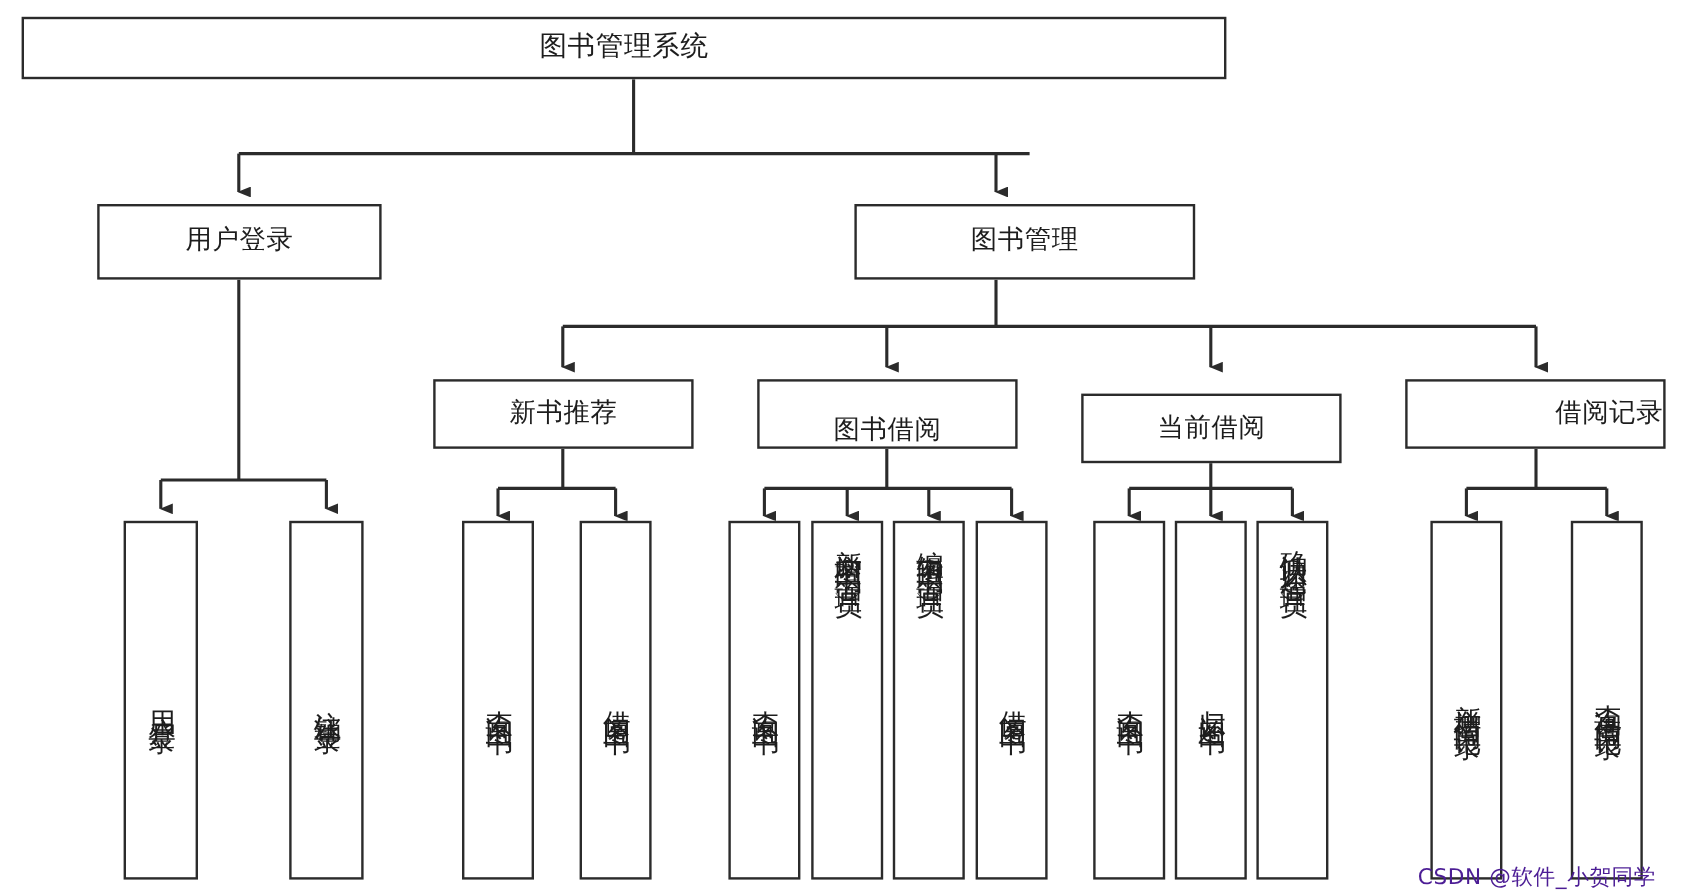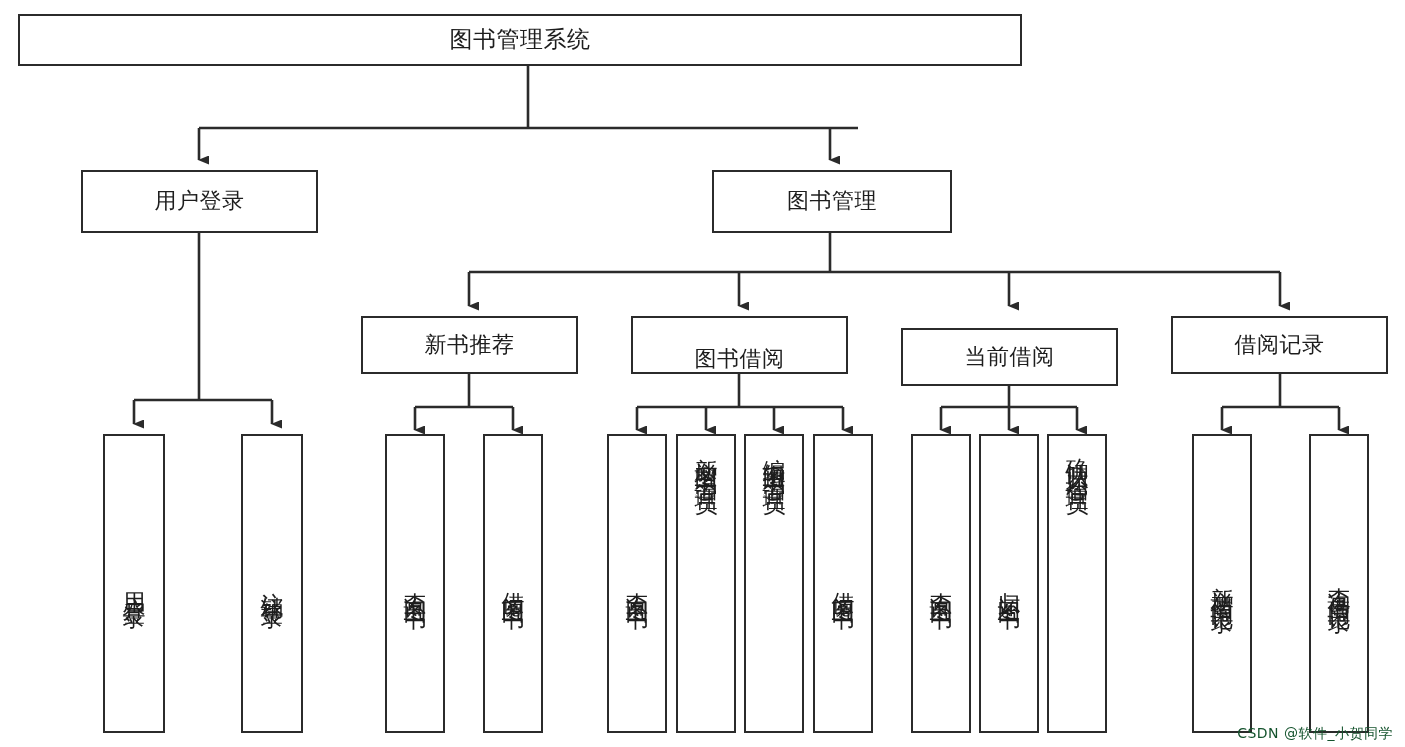--- a/index.html
+++ b/index.html
@@ -65,24 +65,24 @@
     letter-spacing: 5px;
     line-height: 1.0;
     white-space: nowrap;
   }
   .node.vert.centered {
     align-items: center;
     padding-top: 0;
   }
   #watermark {
     position: absolute;
-    right: 12px;
+    right: 25px;
     bottom: 4px;
-    font-size: 14px;
-    color: #14532d;
+    font-size: 18px;
+    color: #4c1d95;
     letter-spacing: 0.5px;
     z-index: 5;
     white-space: nowrap;
   }
 </style>
 </head>
 <body>
 
 <div id="diagram-root">
 
@@ -137,34 +137,34 @@
     </g>
   </svg>
 
   <div class="node horiz root" style="left:18px; top:14px; width:1004px; height:52px;">
     <span class="node-label">图书管理系统</span>
   </div>
 
   <div class="node horiz" style="left:81px; top:170px; width:237px; height:63px;">
     <span class="node-label">用户登录</span>
   </div>
-  <div class="node horiz" style="left:712px; top:170px; width:240px; height:63px;">
+  <div class="node horiz" style="left:712px; top:170px; width:284px; height:63px;">
     <span class="node-label">图书管理</span>
   </div>
 
   <div class="node horiz" style="left:361px; top:316px; width:217px; height:58px;">
     <span class="node-label">新书推荐</span>
   </div>
   <div class="node horiz" style="left:631px; top:316px; width:217px; height:58px;align-items:flex-end;">
     <span class="node-label">图书借阅</span>
   </div>
   <div class="node horiz" style="left:901px; top:316px; width:217px; height:58px;margin-top:12px;">
     <span class="node-label">当前借阅</span>
   </div>
-  <div class="node horiz" style="left:1171px; top:316px; width:217px; height:58px;">
+  <div class="node horiz" style="left:1171px; top:316px; width:217px; height:58px;justify-content:flex-end;">
     <span class="node-label">借阅记录</span>
   </div>
 
   <div class="node vert centered" style="left:103px; top:434px; width:62px; height:299px;">
     <span class="node-label">用户登录</span>
   </div>
   <div class="node vert centered" style="left:241px; top:434px; width:62px; height:299px;">
     <span class="node-label">注销登录</span>
   </div>
 

